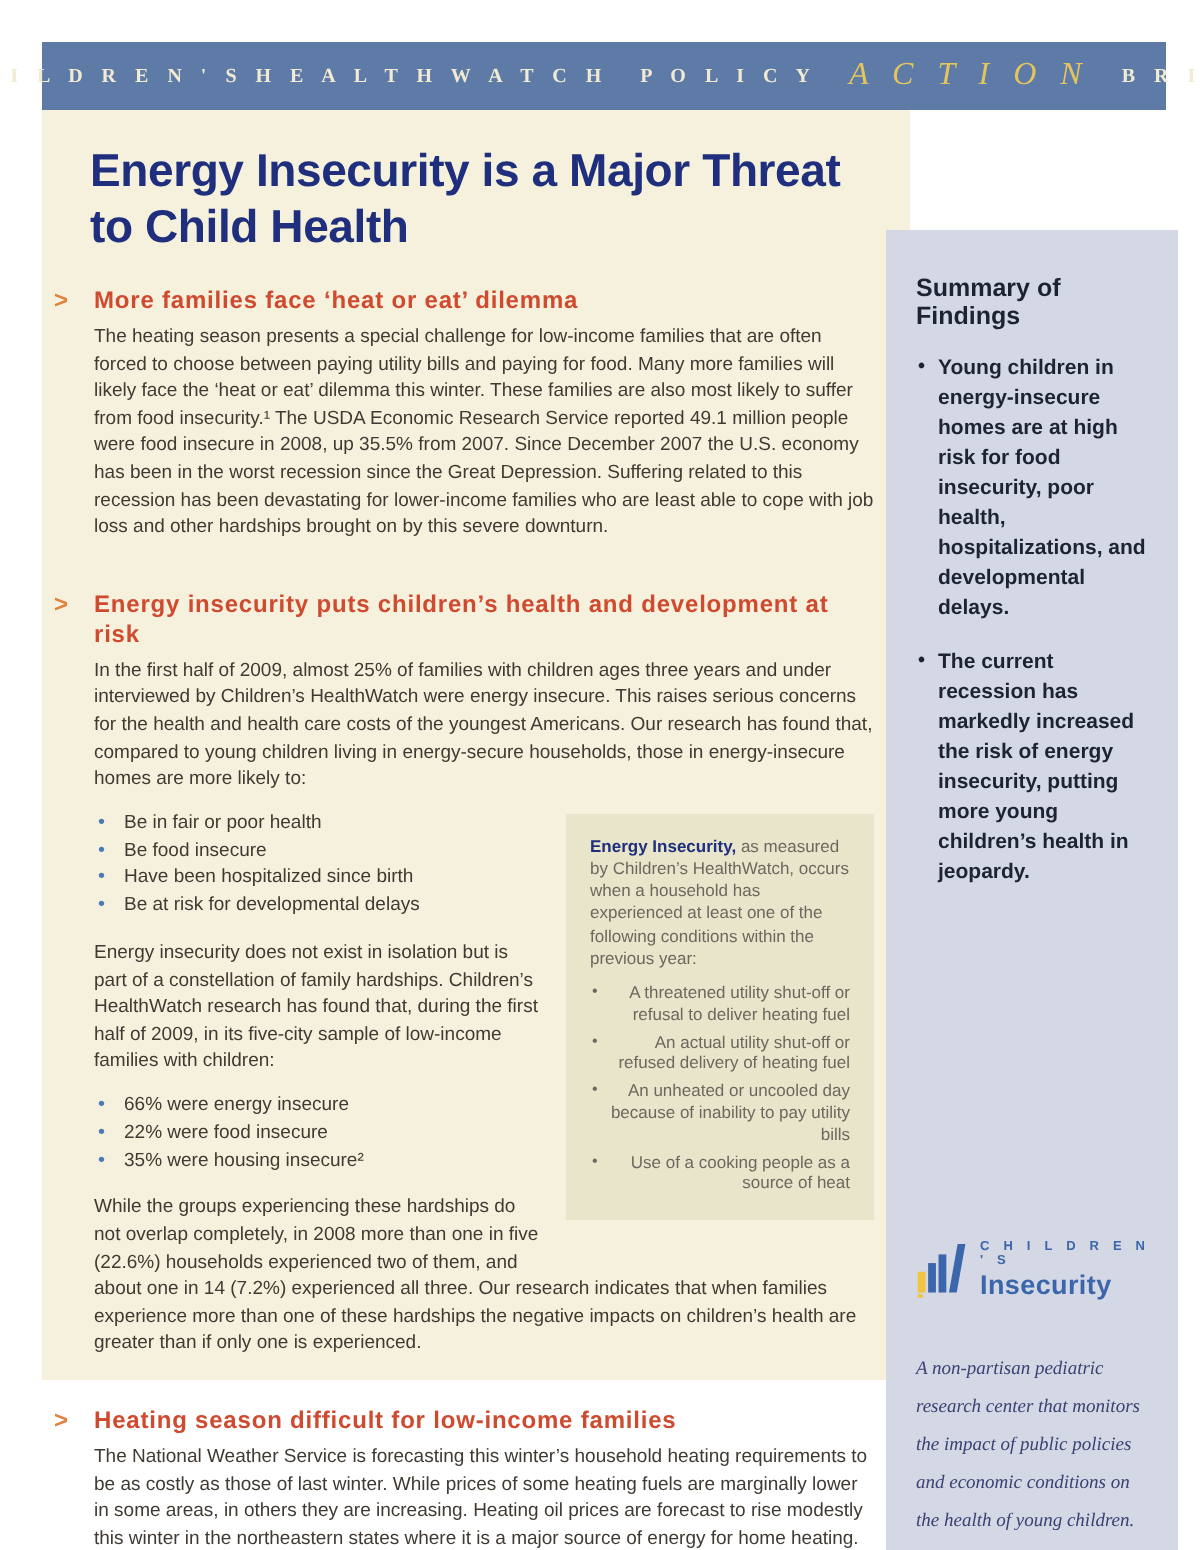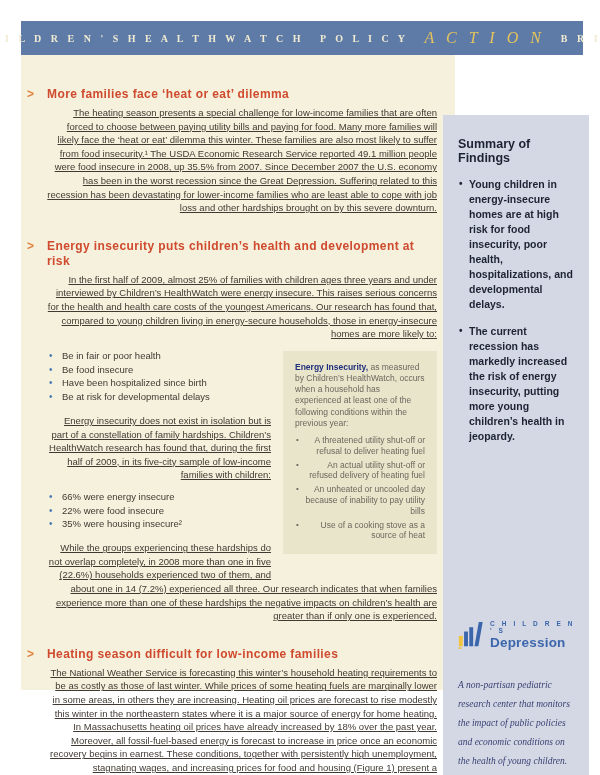--- a/index.html
+++ b/index.html
@@ -36,21 +36,21 @@
     width:20px;flex:0 0 20px;color:var(--arrow-orange);
     font-size:12px;font-weight:bold;line-height:15px;text-align:left;padding-left:2px;
   }
   .sec-body{flex:1;min-width:0;}
   .sec-heading{
     margin:0 0 4px 0;color:var(--heading-red);
     font-size:12px;font-weight:bold;letter-spacing:0.4px;line-height:15px;
   }
   .para{
     margin:0 0 8px 0;color:var(--body-text);
-    font-size:9.5px;line-height:13.6px;text-align:right;text-decoration:underline;
+    font-size:9.5px;line-height:13.6px;text-align:left;
   }
   ul.blue-bullets{list-style:none;margin:4px 0 10px 2px;padding:0;}
   ul.blue-bullets li{
     position:relative;padding-left:13px;color:var(--body-text);
     font-size:9.5px;line-height:13.8px;
   }
   ul.blue-bullets li::before{
     content:"\2022";position:absolute;left:0;top:0;color:var(--bullet-blue);font-size:10px;
   }
   
@@ -94,20 +94,21 @@
 <body>
 
 <div class="banner">
   <span class="caps">C H I L D R E N ' S   H E A L T H W A T C H</span>
   <span class="caps">P O L I C Y</span>
   <span class="action">A C T I O N</span>
   <span class="caps">B R I E F</span>
 </div>
 
 <div class="panel">
+  <h1 class="doc-title">Energy Insecurity is a Major Threat to Child Health</h1>
 
   <div class="section">
     <div class="arrow">&gt;</div>
     <div class="sec-body">
       <h2 class="sec-heading">More families face ‘heat or eat’ dilemma</h2>
       <p class="para">The heating season presents a special challenge for low-income families that are often forced to choose between paying utility bills and paying for food. Many more families will likely face the ‘heat or eat’ dilemma this winter. These families are also most likely to suffer from food insecurity.¹ The USDA Economic Research Service reported 49.1 million people were food insecure in 2008, up 35.5% from 2007. Since December 2007 the U.S. economy has been in the worst recession since the Great Depression. Suffering related to this recession has been devastating for lower-income families who are least able to cope with job loss and other hardships brought on by this severe downturn.</p>
     </div>
   </div>
 
   <div class="section">
@@ -115,21 +116,21 @@
     <div class="sec-body">
       <h2 class="sec-heading">Energy insecurity puts children’s health and development at risk</h2>
       <p class="para">In the first half of 2009, almost 25% of families with children ages three years and under interviewed by Children’s HealthWatch were energy insecure. This raises serious concerns for the health and health care costs of the youngest Americans. Our research has found that, compared to young children living in energy-secure households, those in energy-insecure homes are more likely to:</p>
 
       <div class="energy-box">
         <p class="def"><span class="lead">Energy Insecurity,</span><span> as measured by Children’s HealthWatch, occurs when a household has experienced at least one of the following conditions within the previous year:</span></p>
         <ul class="box-bullets">
           <li>A threatened utility shut-off or refusal to deliver heating fuel</li>
           <li>An actual utility shut-off or refused delivery of heating fuel</li>
           <li>An unheated or uncooled day because of inability to pay utility bills</li>
-          <li>Use of a cooking stove as a source of heat</li>
+          <li>Use of a cooking people as a source of heat</li>
         </ul>
       </div>
 
       <ul class="blue-bullets">
         <li>Be in fair or poor health</li>
         <li>Be food insecure</li>
         <li>Have been hospitalized since birth</li>
         <li>Be at risk for developmental delays</li>
       </ul>
 
@@ -165,18 +166,18 @@
     <div class="logo-row">
       <svg class="logo-icon" width="26" height="28" viewBox="0 0 30 32">
         <rect x="1" y="17" width="4.5" height="12" fill="#f2c33c"></rect>
         <rect x="7" y="12" width="4.5" height="17" fill="#3c66ab"></rect>
         <rect x="13" y="7" width="4.5" height="22" fill="#3c66ab"></rect>
         <polygon points="19,29 23.5,29 28.5,1 24,1" fill="#3c66ab"></polygon>
         <rect x="1" y="30" width="3" height="2" fill="#f2c33c"></rect>
       </svg>
       <div class="logo-text">
         <div class="logo-top">C H I L D R E N ' S</div>
-        <div class="logo-bottom">Depression</div>
+        <div class="logo-bottom">Insecurity</div>
       </div>
     </div>
     <div class="tagline">A non-partisan pediatric research center that monitors the impact of public policies and economic conditions on the health of young children.</div>
   </div>
 </div>
 
 </body></html>

